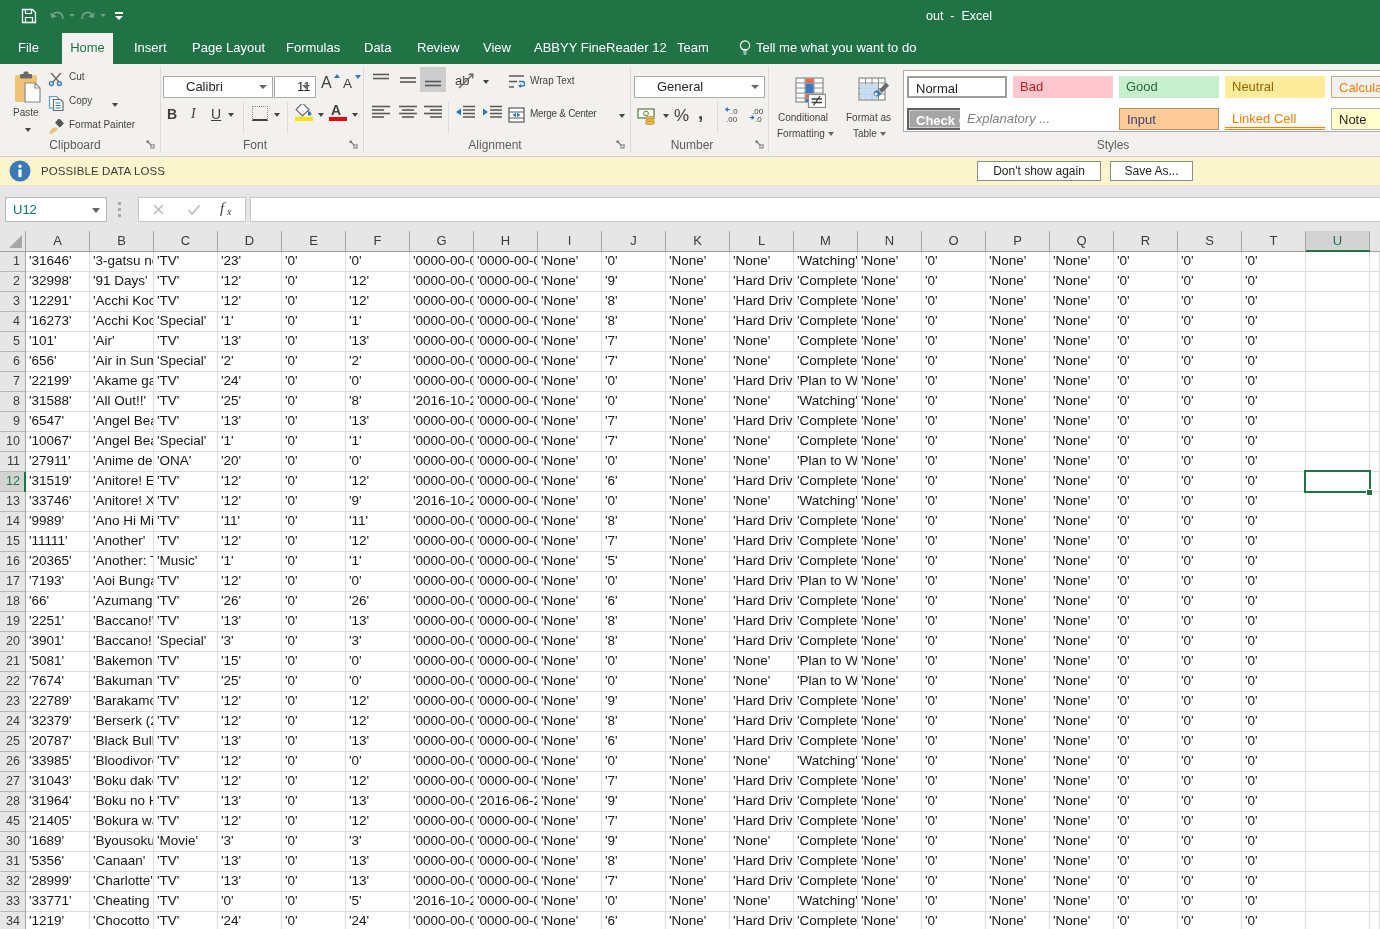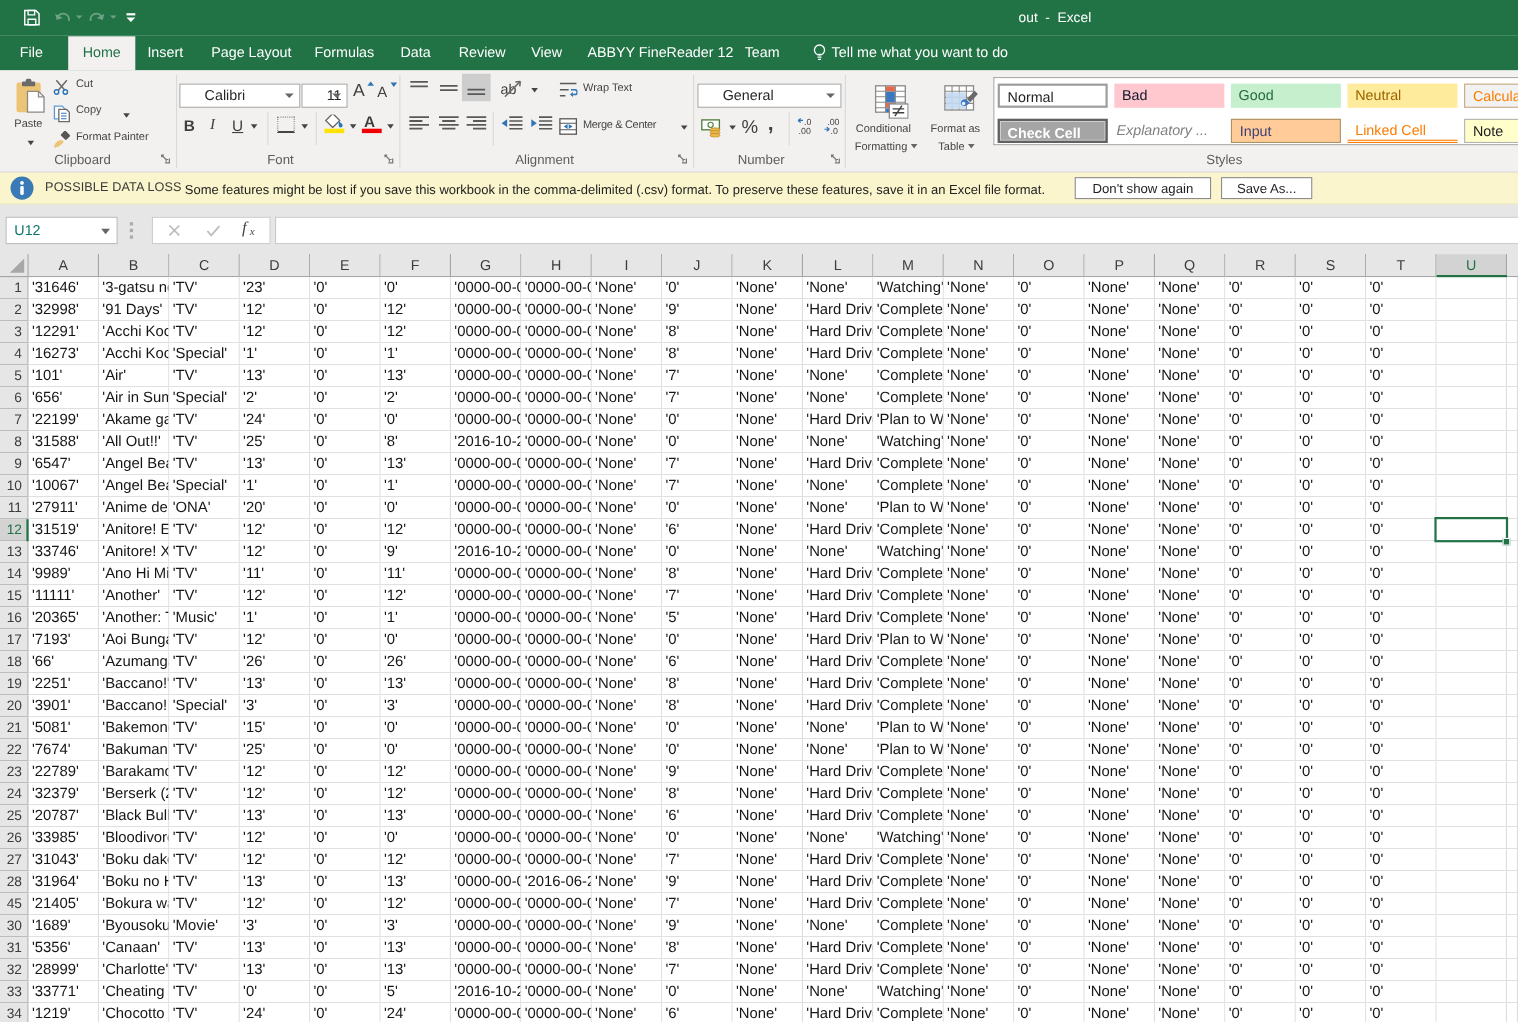--- a/index.html
+++ b/index.html
@@ -2,21 +2,21 @@
 <html><head><meta charset="utf-8"><style>
 *{margin:0;padding:0;box-sizing:border-box}
 html,body{width:1380px;height:929px;overflow:hidden;font-family:"Liberation Sans",sans-serif;background:#fff}
 .abs{position:absolute}
 
 #titlebar{position:relative;height:32px;background:#217346}
 #title{position:absolute;left:926px;top:9px;color:#fff;font-size:12.5px}
 
 #tabs{position:relative;height:32px;background:#217346;color:#fff;font-size:13px}
 #tabs .t{position:absolute;top:8px}
-#hometab{position:absolute;left:62px;top:1px;width:61px;height:31px;background:#f2f1f0;color:#217346;text-align:center;padding-top:7px}
+#hometab{position:absolute;left:62px;top:1px;width:51px;height:31px;background:#f2f1f0;color:#217346;text-align:center;padding-top:7px}
 
 #ribbon{position:relative;height:93px;background:#f2f1f0;font-size:13px;color:#444;border-bottom:1px solid #d5d2ce}
 .gsep{position:absolute;top:4px;height:85px;width:1px;background:#dbd9d6}
 .glabel{position:absolute;bottom:4px;font-size:12px;color:#5c5c5c;text-align:center}
 .launch{position:absolute;bottom:6px;width:10px;height:10px}
 .launch svg{display:block}
 .combo{position:absolute;background:#fff;border:1px solid #ababab;font-size:13px;color:#262626;line-height:20px;padding-left:22px}
 .combo .ca{position:absolute;right:5px;top:8px;width:0;height:0;border-left:4px solid transparent;border-right:4px solid transparent;border-top:4px solid #666}
 .ca2{display:inline-block;width:0;height:0;border-left:3.5px solid transparent;border-right:3.5px solid transparent;border-top:4px solid #666;vertical-align:middle}
 
@@ -272,40 +272,39 @@
  <path d="M1 6 H27 M1 11.5 H27 M1 17 H27 M7.5 1 V23 M14 1 V23 M20.5 1 V23" stroke="#8a8a8a" stroke-width="1"></path>
  <rect x="2" y="7" width="18" height="15" fill="#c5d9f1" opacity=".9"></rect>
  <path d="M21 13 L28 5.5 L31 8.5 L24 16 z" fill="#6a6a6a"></path>
  <path d="M20.5 13.5 l3 3 c-1.5 2.5 -4.5 3.5 -6.5 2.5 c-1.5 -.8 -2 -2.5 -1 -4 c1 -1.5 3 -2 4.5 -1.5z" fill="#3c78bd"></path>
  <circle cx="18" cy="17" r="1.6" fill="#e8f0fa"></circle>
 </svg>
 <div class="lbl" style="left:846px;top:48px">Format as</div>
 <div class="lbl" style="left:853px;top:64px">Table <span class="ca2"></span></div>
 <div class="ic" style="left:903px;top:6px;width:477px;height:62px;background:#fff;border:1px solid #ababab;border-right:none"></div>
 <div class="chip" style="left:907px;top:12px;background:#fff;color:#1f1f1f;border:2px solid #9d9d9d;">Normal</div>
-<div class="chip" style="left:1013px;top:12px;background:#ffc7ce;color:#0f172a;">Bad</div>
+<div class="chip" style="left:1013px;top:12px;background:#ffc7ce;color:#b91c1c;">Bad</div>
 <div class="chip" style="left:1119px;top:12px;background:#c6efce;color:#276b3d;">Good</div>
 <div class="chip" style="left:1225px;top:12px;background:#ffeb9c;color:#9c6500;">Neutral</div>
 <div class="chip" style="left:1331px;top:12px;background:#f2f2f2;color:#fa7d00;border:1px solid #c9a87c;">Calculat</div>
 <div class="chip" style="left:907px;top:44px;background:#a5a5a5;color:#fff;border:2px solid #616161;box-shadow:inset 0 0 0 1px #cfcfcf;font-weight:bold;">Check Cell</div>
-<div class="chip" style="left:960px;top:44px;background:#fff;color:#7f7f7f;font-style:italic;margin-left:48px;">Explanatory ...</div>
+<div class="chip" style="left:960px;top:44px;background:#fff;color:#7f7f7f;font-style:italic;">Explanatory ...</div>
 <div class="chip" style="left:1119px;top:44px;background:#ffcc99;color:#3f3f76;border:1px solid #ab9368;">Input</div>
 <div class="chip" style="left:1225px;top:44px;background:#fff;color:#fa7d00;border-bottom:3px double #fa7d00;">Linked Cell</div>
 <div class="chip" style="left:1331px;top:44px;background:#ffffcc;color:#1f1f1f;border:1px solid #b2b2b2;">Note</div>
 <div class="glabel" style="left:1058px;width:110px">Styles</div>
 </div>
 
 <div id="msgbar">
  <svg class="abs" style="left:9px;top:3px" width="22" height="22" viewBox="0 0 22 22">
   <circle cx="11" cy="11" r="10.5" fill="#3a7ab7"></circle>
   <circle cx="11" cy="6.3" r="1.7" fill="#fff"></circle>
   <rect x="9.4" y="9.2" width="3.2" height="8" rx="1.2" fill="#fff"></rect>
  </svg>
  <span class="abs" style="left:41px;top:8px;color:#3a3a3a;font-size:11.5px;letter-spacing:.1px">POSSIBLE DATA LOSS</span>
- <span class="abs" style="left:168px;top:8px;font-size:11.8px">Some features might be lost if you save this workbook in the comma-delimited (.csv) format. To preserve these features, save it in an Excel file format.</span>
  <div class="mbtn" style="left:977px;width:124px">Don't show again</div>
  <div class="mbtn" style="left:1110px;width:83px">Save As...</div>
 </div>
 
 <div id="fbar">
  <div class="fbox" style="left:5px;width:102px;font-size:13px;color:#0f766e;line-height:23px;padding-left:7px">U12
    <div class="abs" style="right:6px;top:10px;width:0;height:0;border-left:4.5px solid transparent;border-right:4.5px solid transparent;border-top:5px solid #666"></div>
  </div>
  <div class="abs" style="left:118px;top:16px;width:3px;height:3px;background:#ababab;box-shadow:0 6px 0 #ababab,0 12px 0 #ababab"></div>
  <div class="fbox" style="left:138px;width:108px;border-color:#c9c9c9">

